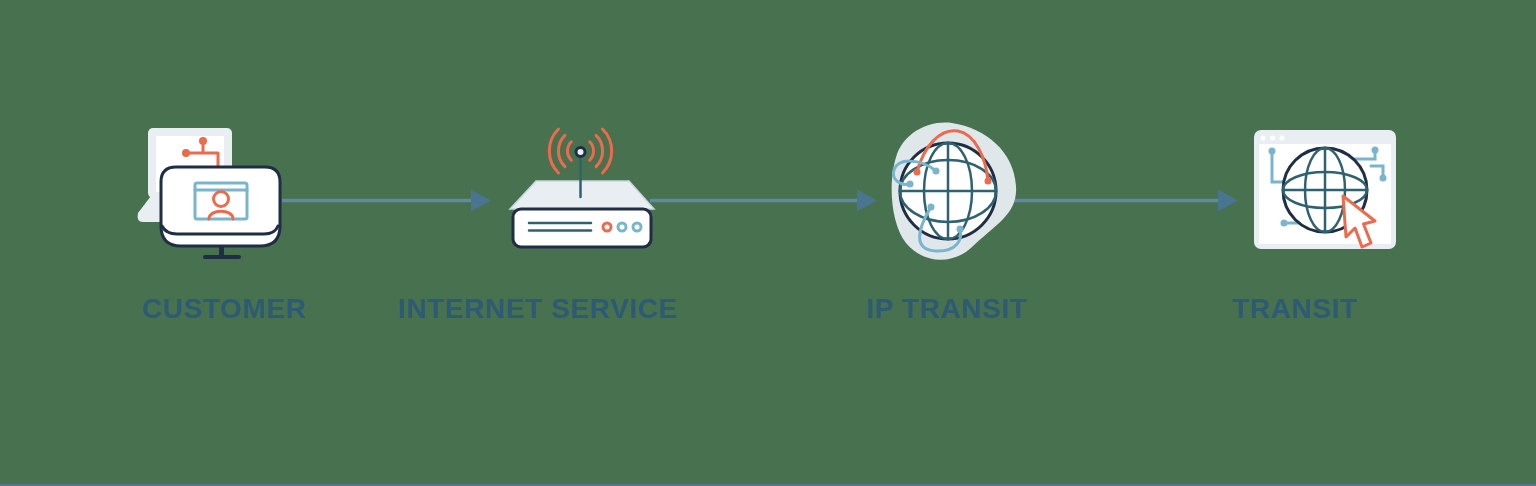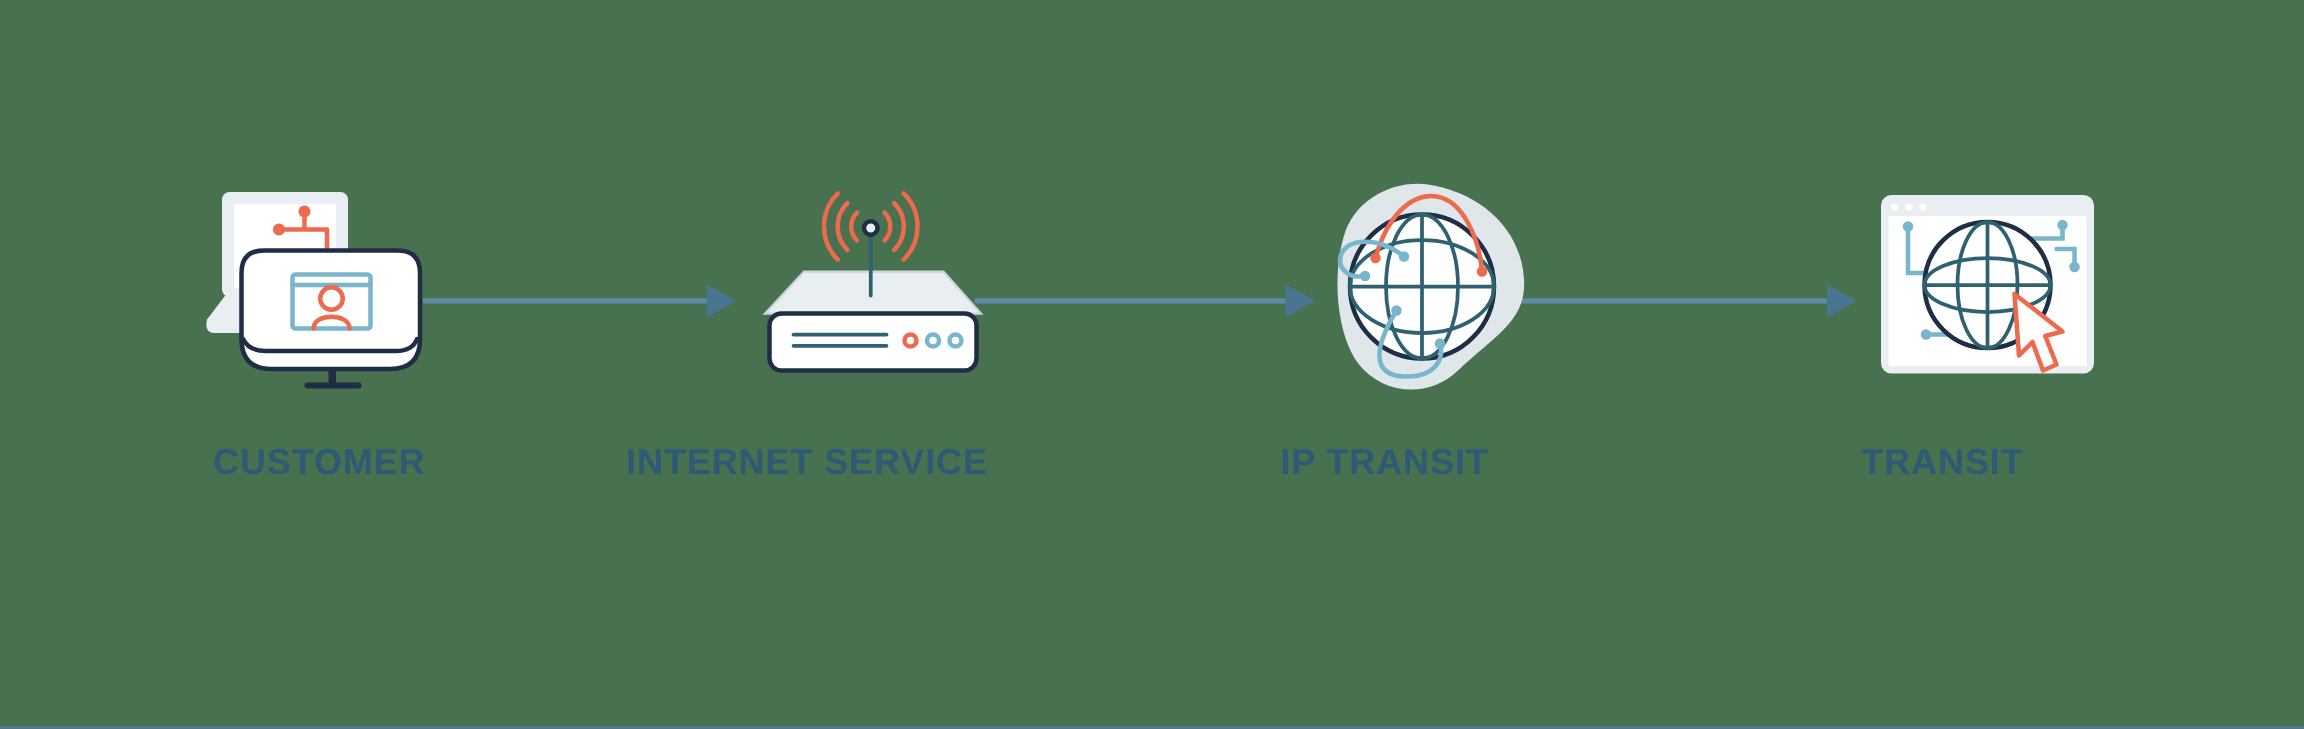--- a/index.html
+++ b/index.html
@@ -22,29 +22,29 @@
     width:1536px;height:486px;
     background:var(--background);
     overflow:hidden;
   }
   .diagram-svg{position:absolute;left:0;top:0;}
   .station-label{
     position:absolute;
     top:294px;
     color:var(--label-color);
     font-weight:bold;
-    font-size:24px;
+    font-size:28px;
     line-height:30px;
     letter-spacing:0.6px;
     text-align:center;
     white-space:nowrap;
   }
   .label-1{left:142px;text-align:left;}
   .label-2{left:378px;width:320px;}
-  .label-3{left:823px;width:200px;}
+  .label-3{left:847px;width:200px;}
   .label-4{left:1195px;width:200px;}
   .bottom-strip{
     position:absolute;left:0;bottom:0;width:100%;height:2px;
     background:var(--bottom-strip);
   }
   
   .st-navy{stroke:var(--navy);stroke-width:3;fill:none;stroke-linecap:round;stroke-linejoin:round;}
   .st-teal{stroke:var(--teal);stroke-width:2.5;fill:none;stroke-linecap:round;}
   .st-orange{stroke:var(--orange);stroke-width:3;fill:none;stroke-linecap:round;stroke-linejoin:round;}
   .st-lblue{stroke:var(--light-blue);stroke-width:3;fill:none;stroke-linecap:round;}

